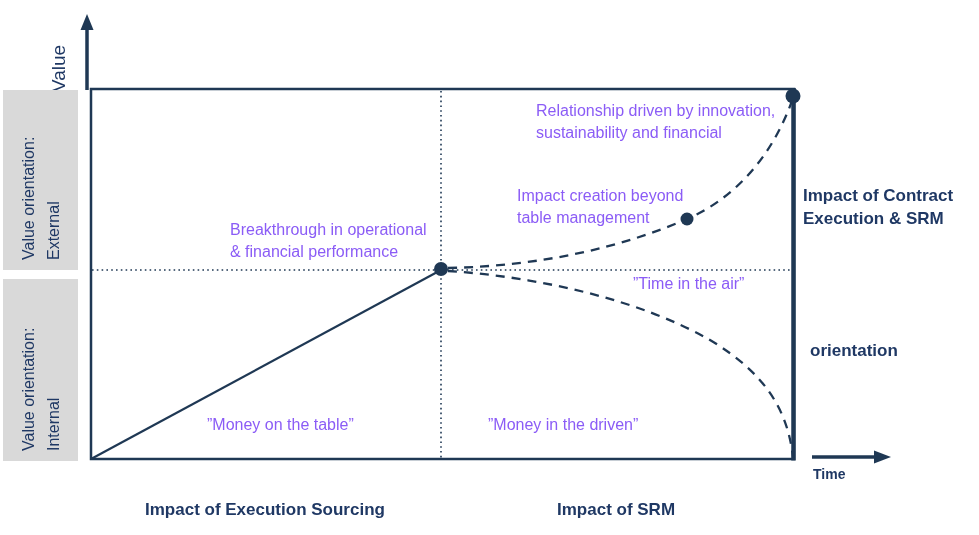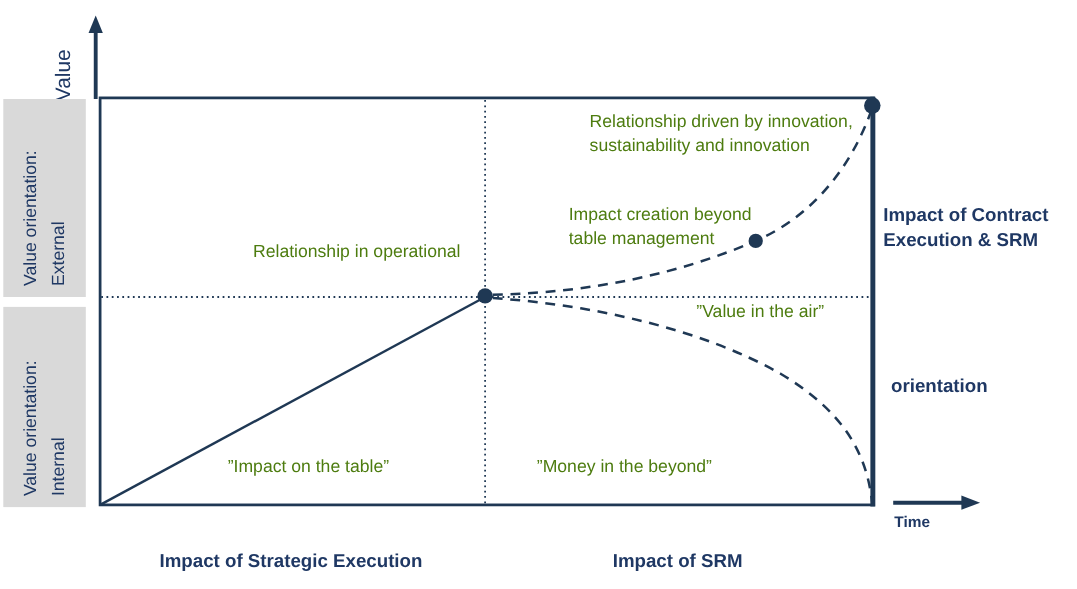--- a/index.html
+++ b/index.html
@@ -2,21 +2,21 @@
 <html><head>
 <meta charset="utf-8">
 <style>
   html,body{margin:0;padding:0;background:#fff;}
   .canvas{
     position:relative;width:979px;height:535px;background:#ffffff;overflow:hidden;
     font-family:"Liberation Sans", sans-serif;color:#264a73;
   }
   .abs{position:absolute;}
   svg{position:absolute;left:0;top:0;}
-  .ann{font-size:16px;line-height:22px;color:#4d7c0f;white-space:nowrap;}
+  .ann{font-size:16px;line-height:22px;color:#8b5cf6;white-space:nowrap;}
   .bold-label{font-size:17px;line-height:23px;font-weight:bold;color:#1f3864;white-space:nowrap;}
   .axis-label{font-size:19px;font-weight:600;color:#1f3864;white-space:nowrap;}
   .panel{
     background:#d9d9d9;
   }
   .panel-text{
     position:absolute;left:0;top:0;
     transform-origin:0 0;
     display:flex;flex-direction:column;justify-content:center;
     font-size:16px;line-height:25px;color:#1f3864;
@@ -66,44 +66,45 @@
     </div>
   </div>
   <div class="abs panel" style="left:3px;top:279px;width:75px;height:182px;">
     <div class="panel-text" style="width:182px;height:75px;transform:translateY(182px) rotate(-90deg);">
       <div>Value orientation:</div>
       <div>Internal</div>
     </div>
   </div>
 
   <div class="abs ann" style="left:230px;top:219px;">
-    <div>Relationship in operational</div>
+    <div>Breakthrough in operational</div>
+    <div>&amp; financial performance</div>
   </div>
 
   <div class="abs ann" style="left:536px;top:100px;">
     <div>Relationship driven by innovation,</div>
-    <div>sustainability and innovation</div>
+    <div>sustainability and financial</div>
   </div>
 
   <div class="abs ann" style="left:517px;top:185px;">
     <div>Impact creation beyond</div>
     <div>table management</div>
   </div>
 
-  <div class="abs ann" style="left:633px;top:273px;">”Value in the air”</div>
+  <div class="abs ann" style="left:633px;top:273px;">”Time in the air”</div>
 
-  <div class="abs ann" style="left:207px;top:414px;">”Impact on the table”</div>
+  <div class="abs ann" style="left:207px;top:414px;">”Money on the table”</div>
 
-  <div class="abs ann" style="left:488px;top:414px;">”Money in the beyond”</div>
+  <div class="abs ann" style="left:488px;top:414px;">”Money in the driven”</div>
 
   <div class="abs bold-label" style="left:803px;top:184px;">
     <div>Impact of Contract</div>
     <div>Execution &amp; SRM</div>
   </div>
 
   <div class="abs bold-label" style="left:810px;top:339px;">
     <div>orientation</div>
   </div>
 
-  <div class="abs bold-label" style="left:145px;top:498px;">Impact of Strategic Execution</div>
+  <div class="abs bold-label" style="left:145px;top:498px;">Impact of Execution Sourcing</div>
   <div class="abs bold-label" style="left:557px;top:498px;">Impact of SRM</div>
 
 </div>
 
 </body></html>

